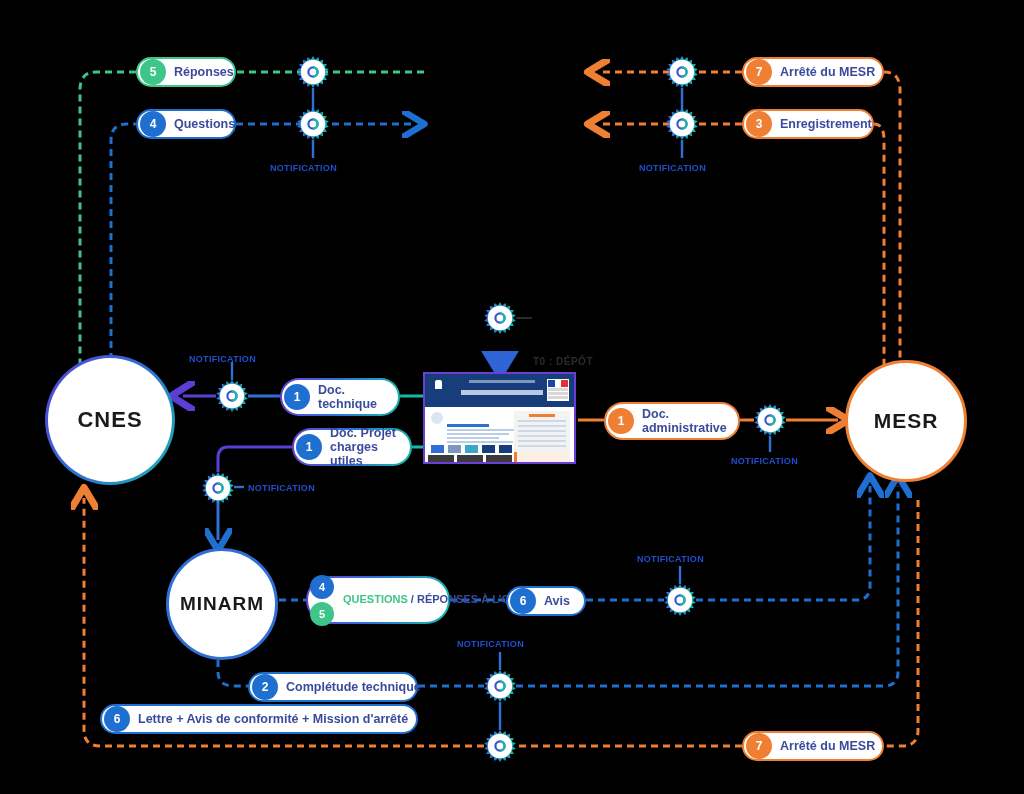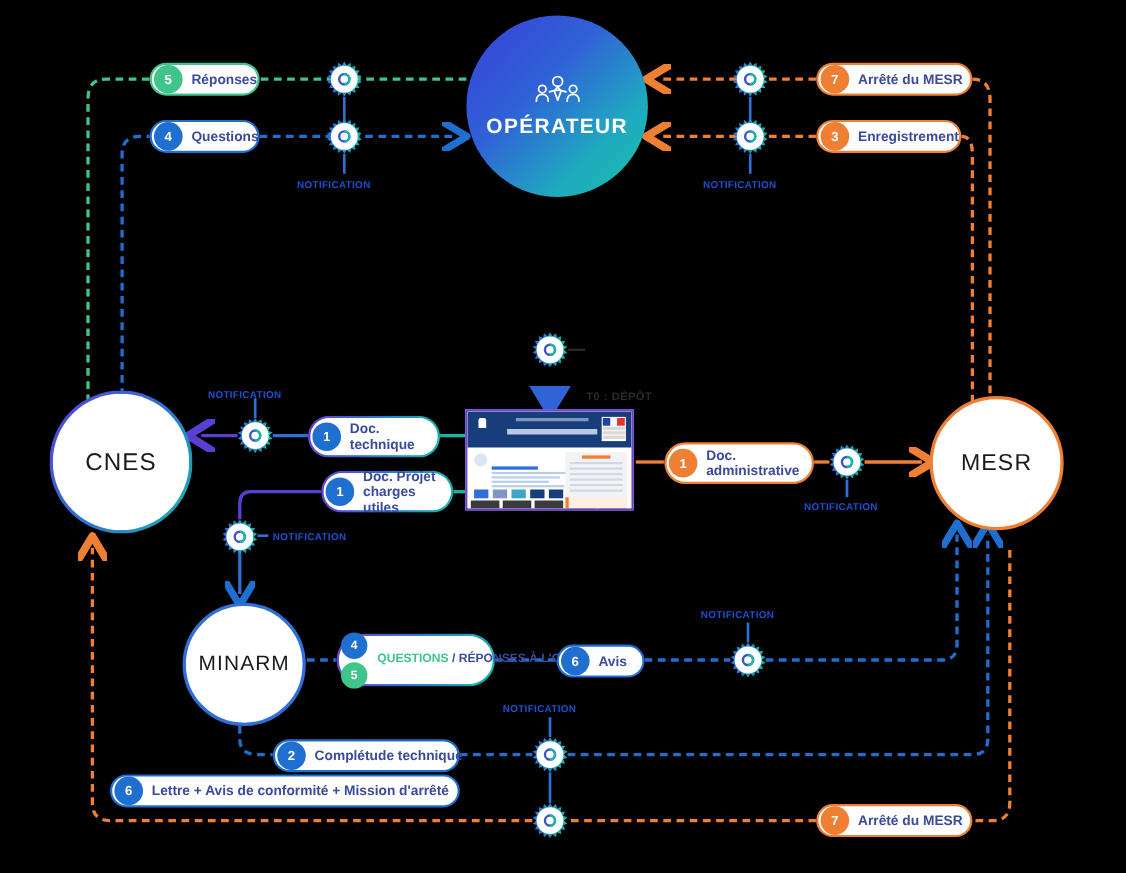--- a/index.html
+++ b/index.html
@@ -55,21 +55,21 @@
   .pill.qr .num { width:24px; height:24px; flex:0 0 24px; font-size:11px; margin:0; }
   .pill.qr .num.n4 { background:#1f6fd0; }
   .pill.qr .num.n5 { background:#3fc48a; }
   .pill.qr .txt { text-align:center; font-size:11px; line-height:1.25; }
   .pill.qr .txt .g { color:#3fc48a; }
 
   
   .node-circle {
     position:absolute; border-radius:50%;
     background:#fff; display:flex; align-items:center; justify-content:center;
-    font-weight:400; letter-spacing:1px; color:#1a1a1a;
+    font-weight:700; letter-spacing:1px; color:#1a1a1a;
     z-index:6;
   }
   #cnes { width:130px; height:130px; left:45px; top:355px; font-size:22px;
     border:3.5px solid transparent;
     background:linear-gradient(#fff,#fff) padding-box,
                linear-gradient(125deg,#5b3fd4 0%,#2f6fd6 50%,#17b8a8 100%) border-box; }
   #mesr { width:122px; height:122px; left:845px; top:360px; font-size:21px;
     border:3.5px solid #ef7f33; }
   #minarm { width:112px; height:112px; left:166px; top:548px; font-size:19px;
     border:3.5px solid #2f6fd6; }
@@ -226,34 +226,20 @@
     <path d="M418,686 L484,686" stroke="#1f6fd0" stroke-width="3" stroke-dasharray="7 5" fill="none"></path>
     <path d="M516,686 L884,686 Q898,686 898,672 L898,486" stroke="#1f6fd0" stroke-width="3" stroke-dasharray="7 5" fill="none" marker-end="url(#ar-blue)"></path>
     <path d="M500,670 L500,652" stroke="#2f6fd6" stroke-width="2.4" fill="none"></path>
     <path d="M500,702 L500,730" stroke="#2f6fd6" stroke-width="2.4" fill="none"></path>
 
     <path d="M918,500 L918,730 Q918,746 902,746 L884,746" stroke="#ef7f33" stroke-width="3" stroke-dasharray="7 5" fill="none"></path>
     <path d="M742,746 L516,746" stroke="#ef7f33" stroke-width="3" stroke-dasharray="7 5" fill="none"></path>
     <path d="M484,746 L100,746 Q84,746 84,730 L84,498" stroke="#ef7f33" stroke-width="3" stroke-dasharray="7 5" fill="none" marker-end="url(#ar-orange)"></path>
   </svg>
 
-  <div id="operateur">
-    <svg width="46" height="34" viewBox="0 0 46 34">
-      <g fill="none" stroke="#ffffff" stroke-width="1.6" stroke-linecap="round" stroke-linejoin="round">
-        <circle cx="23" cy="7" r="4.4"></circle>
-        <path d="M23 11.8 L20 16 L23 24 L26 16 Z"></path>
-        <path d="M15.5 16.5 q7.5 -3 15 0"></path>
-        <circle cx="9" cy="14" r="3.4"></circle>
-        <path d="M3.6 25 q0 -6.2 5.4 -6.2 q5.4 0 5.4 6.2"></path>
-        <circle cx="37" cy="14" r="3.4"></circle>
-        <path d="M31.6 25 q0 -6.2 5.4 -6.2 q5.4 0 5.4 6.2"></path>
-      </g>
-    </svg>
-    <div class="op-label">OPÉRATEUR</div>
-  </div>
 
 
   <div class="node-circle" id="cnes">CNES</div>
   <div class="node-circle" id="mesr">MESR</div>
   <div class="node-circle" id="minarm">MINARM</div>
 
   <div id="thumb">
     <div class="t-head">
       <div class="t-logo">
           <i></i>

